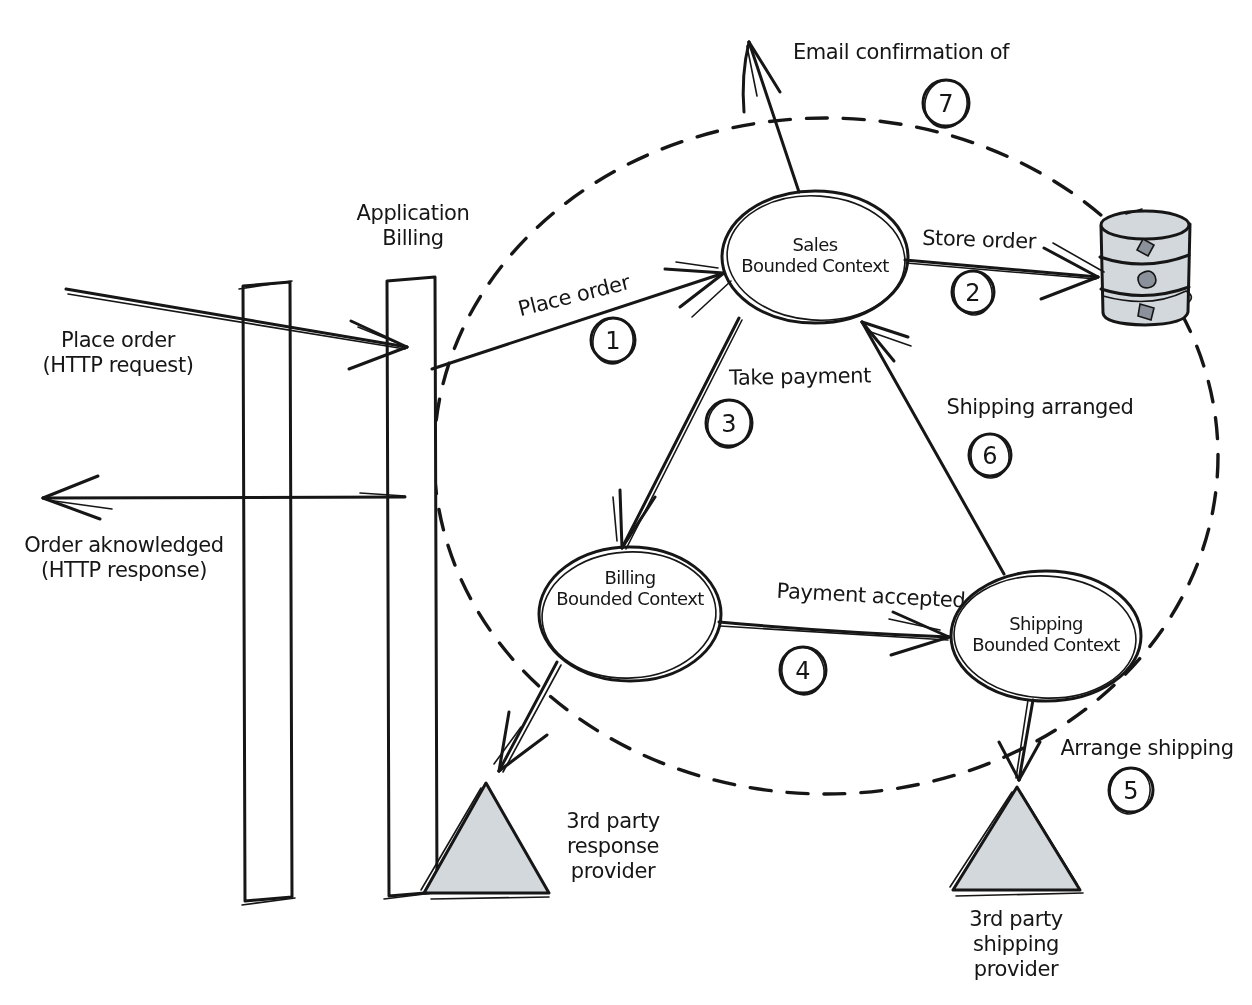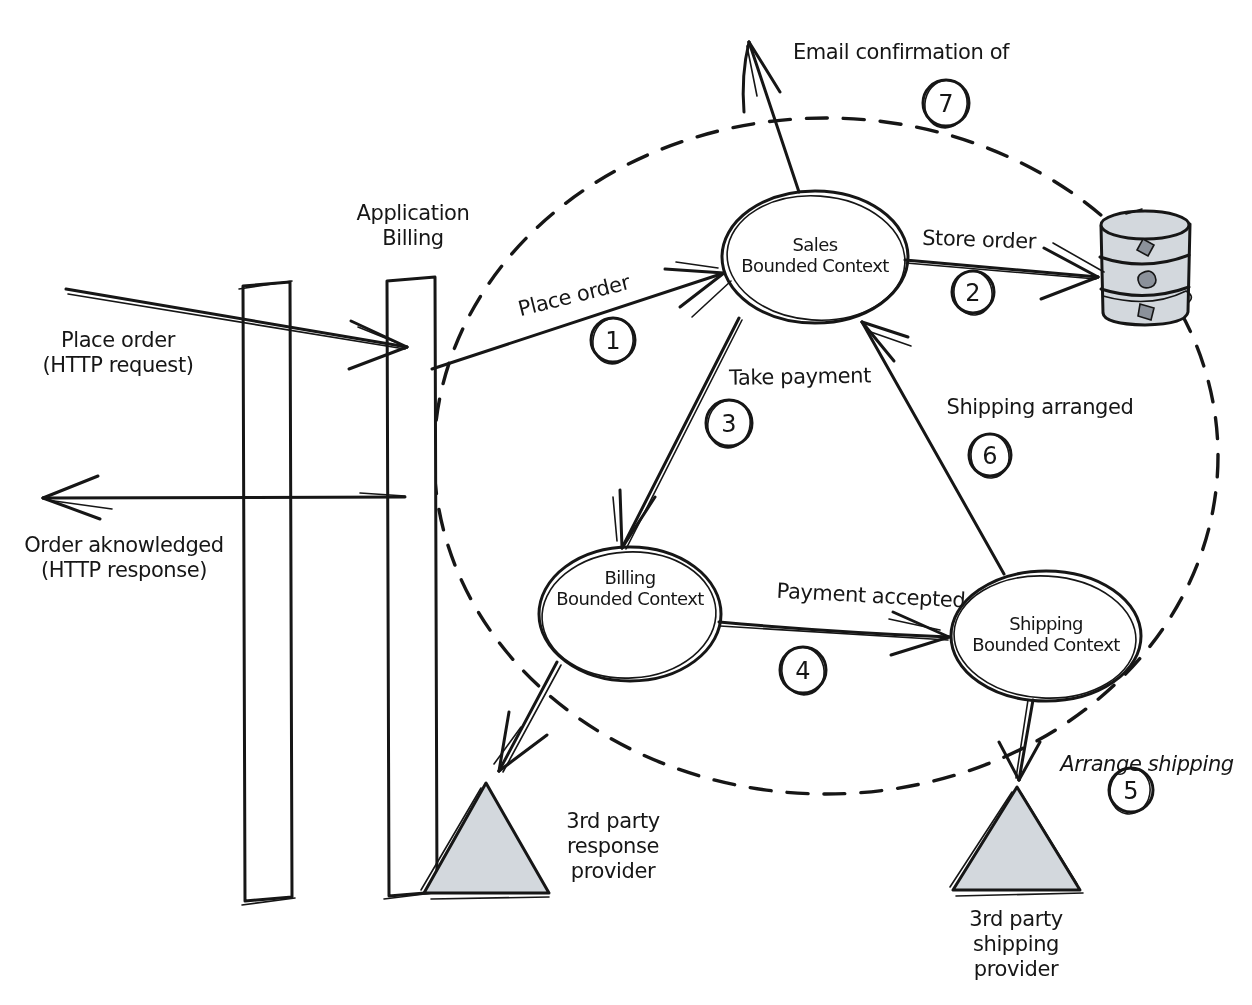--- a/index.html
+++ b/index.html
@@ -211,21 +211,21 @@
 
   <div class="lbl" style="left:901px;top:52px;">
     <span>Email confirmation of</span>
   </div>
 
   <div class="lbl" style="left:574px;top:296px;transform:translate(-50%,-50%) rotate(-14deg);">Place order</div>
   <div class="lbl" style="left:979px;top:240px;transform:translate(-50%,-50%) rotate(2deg);">Store order</div>
   <div class="lbl" style="left:800px;top:377px;transform:translate(-50%,-50%) rotate(-1deg);">Take payment</div>
   <div class="lbl" style="left:871px;top:596px;transform:translate(-50%,-50%) rotate(3deg);">Payment accepted</div>
   <div class="lbl" style="left:1032px;top:407px;margin-left:8px;">Shipping arranged</div>
-  <div class="lbl" style="left:1147px;top:764px;font-style:italic;">Arrange shipping</div>
+  <div class="lbl" style="left:1147px;top:748px;">Arrange shipping</div>
 
   <div class="lbl ctx" style="left:815px;top:255px;">
     <span>Sales</span>
     <span>Bounded Context</span>
   </div>
   <div class="lbl ctx" style="left:630px;top:588px;">
     <span>Billing</span>
     <span>Bounded Context</span>
   </div>
   <div class="lbl ctx" style="left:1046px;top:634px;">

